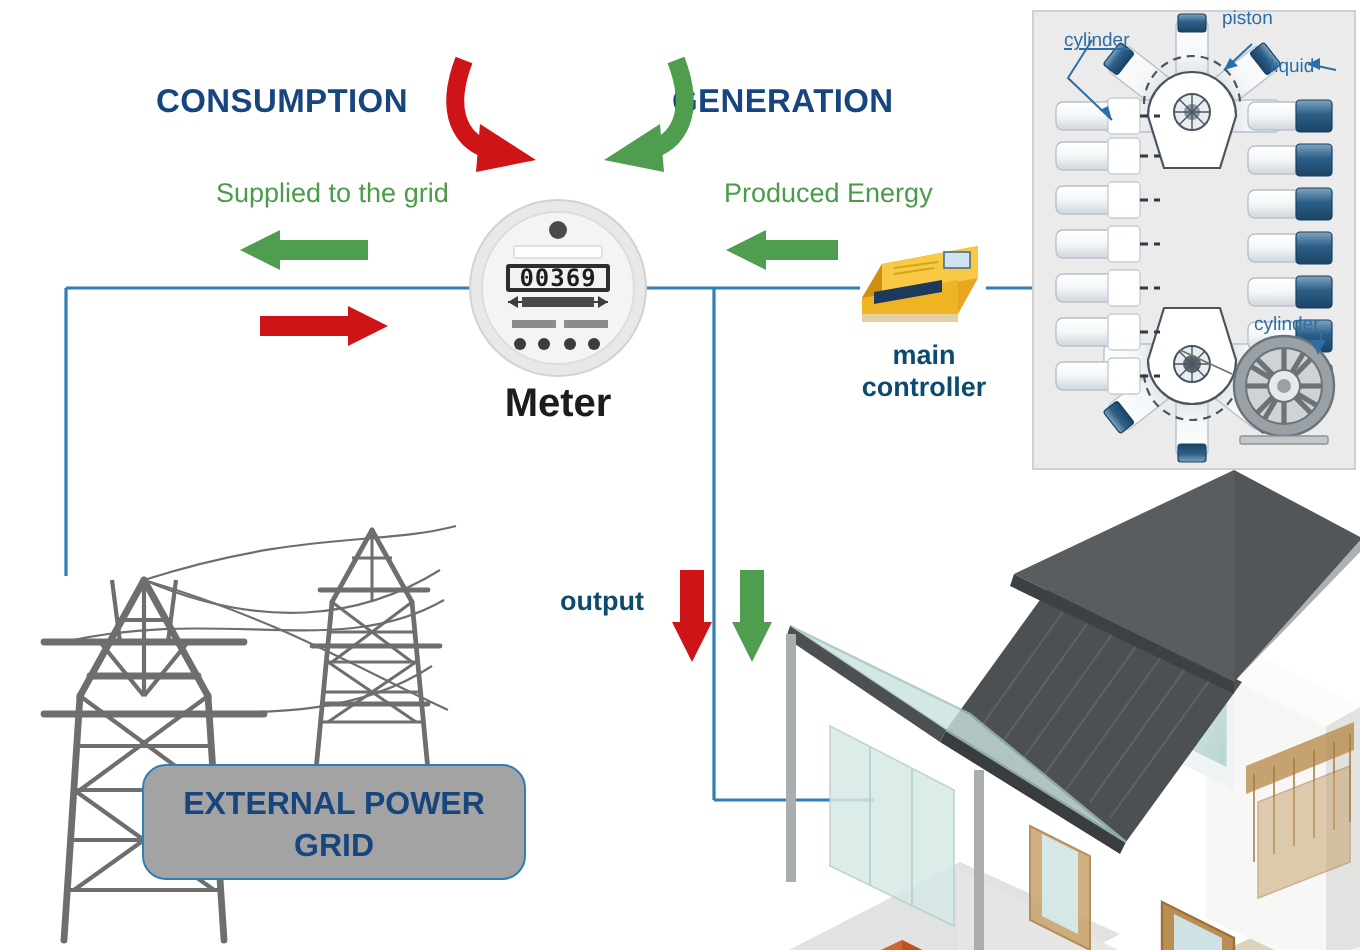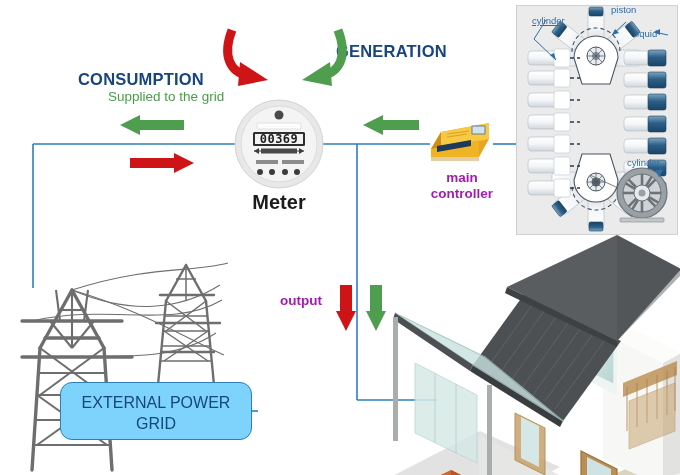--- a/index.html
+++ b/index.html
@@ -3,25 +3,25 @@
 <meta charset="utf-8">
 <style>
   html,body{margin:0;padding:0;background:#fff;}
   body{width:680px;height:475px;position:relative;overflow:hidden;
        font-family:"Liberation Sans","DejaVu Sans",sans-serif;}
   #stage{position:absolute;left:0;top:0;width:680px;height:475px;}
   .abs{position:absolute;}
   .ttl{font-weight:bold;font-size:16.5px;letter-spacing:.2px;color:#17457e;white-space:nowrap;}
   .lblgreen{font-size:13.5px;color:#4a9b4a;white-space:nowrap;margin-left:32px;}
   .lblred{font-size:13.5px;color:#e4191c;white-space:nowrap;text-align:center;line-height:16px;}
-  .lblblk{font-size:13.5px;font-weight:bold;color:#a21caf;white-space:nowrap;text-align:center;line-height:16px;}
+  .lblblk{font-size:13.5px;font-weight:bold;color:#0c4a6e;white-space:nowrap;text-align:center;line-height:16px;}
   .lblmach{font-size:9.5px;color:#2e6ea6;white-space:nowrap;}
-  .gridbox{border:1.6px solid #2e7fb8;border-radius:12px;background:#7dd3fc;
-           color:#17457e;font-weight:normal;font-size:16px;text-align:center;
-           line-height:21px;padding-top:9px;box-sizing:border-box;}
+  .gridbox{border:1.6px solid #2e7fb8;border-radius:12px;background:#a3a3a3;
+           color:#17457e;font-weight:bold;font-size:16px;text-align:center;
+           line-height:21px;padding-top:9px;box-sizing:border-box;margin-left:11px;}
   .meterlbl{font-size:20px;font-weight:bold;color:#1c1c1c;text-align:center;}
   .panel{background:#ebebeb;border:1px solid #d0d0d0;}
   svg{display:block;overflow:visible;}
 </style>
 </head>
 <body>
 
 <div id="stage">
 
   <svg class="abs" style="left:0;top:0;width:680px;height:475px;">
@@ -31,21 +31,21 @@
     <line x1="493" y1="144" x2="520" y2="144" stroke="#2e7fb8" stroke-width="1.6"></line>
 
     <line x1="33" y1="144" x2="33" y2="288" stroke="#2e7fb8" stroke-width="1.6"></line>
 
     <line x1="357" y1="144" x2="357" y2="400" stroke="#2e7fb8" stroke-width="1.6"></line>
     <line x1="357" y1="400" x2="437" y2="400" stroke="#2e7fb8" stroke-width="1.6"></line>
 
     <line x1="247" y1="411" x2="258" y2="411" stroke="#2e7fb8" stroke-width="1.6"></line>
   </svg>
 
-  <div class="abs ttl" style="left:78px;top:42px;margin-top:28px;">CONSUMPTION</div>
+  <div class="abs ttl" style="left:78px;top:42px;">CONSUMPTION</div>
 
   <div class="abs ttl" style="left:336px;top:42px;">GENERATION</div>
 
   <svg class="abs" style="left:222px;top:18px;width:70px;height:62px;">
     <path d="M10,12 C0,38 8,54 26,58" fill="none" stroke="#cf1418" stroke-width="9" stroke-linecap="butt"></path>
     <polygon points="18,44 46,62 16,68" fill="#cf1418"></polygon>
   </svg>
 
   <svg class="abs" style="left:290px;top:18px;width:70px;height:62px;">
     <path d="M48,12 C58,38 50,54 32,58" fill="none" stroke="#4f9d4f" stroke-width="9" stroke-linecap="butt"></path>
@@ -56,20 +56,21 @@
 
   <svg class="abs" style="left:120px;top:114px;width:72px;height:22px;">
     <polygon points="0,11 20,1 20,6 64,6 64,16 20,16 20,21" fill="#4f9d4f"></polygon>
   </svg>
 
   <svg class="abs" style="left:122px;top:152px;width:72px;height:22px;">
     <polygon points="72,11 52,1 52,6 8,6 8,16 52,16 52,21" fill="#cf1418"></polygon>
   </svg>
 
 
+  <div class="abs lblgreen" style="left:330px;top:89px;">Produced Energy</div>
 
   <svg class="abs" style="left:363px;top:114px;width:62px;height:22px;">
     <polygon points="0,11 20,1 20,6 56,6 56,16 20,16 20,21" fill="#4f9d4f"></polygon>
   </svg>
 
   <svg class="abs" style="left:234px;top:99px;width:90px;height:90px;">
     <circle cx="45" cy="45" r="44" fill="#e8e8e8" stroke="#d2d2d2" stroke-width="1"></circle>
     <circle cx="45" cy="45" r="38" fill="#f4f4f4" stroke="#dcdcdc" stroke-width="1"></circle>
     <circle cx="45" cy="16" r="4.5" fill="#4a4a4a"></circle>
     <rect x="23" y="24" width="44" height="6" rx="1" fill="#fdfdfd" stroke="#e0e0e0"></rect>

